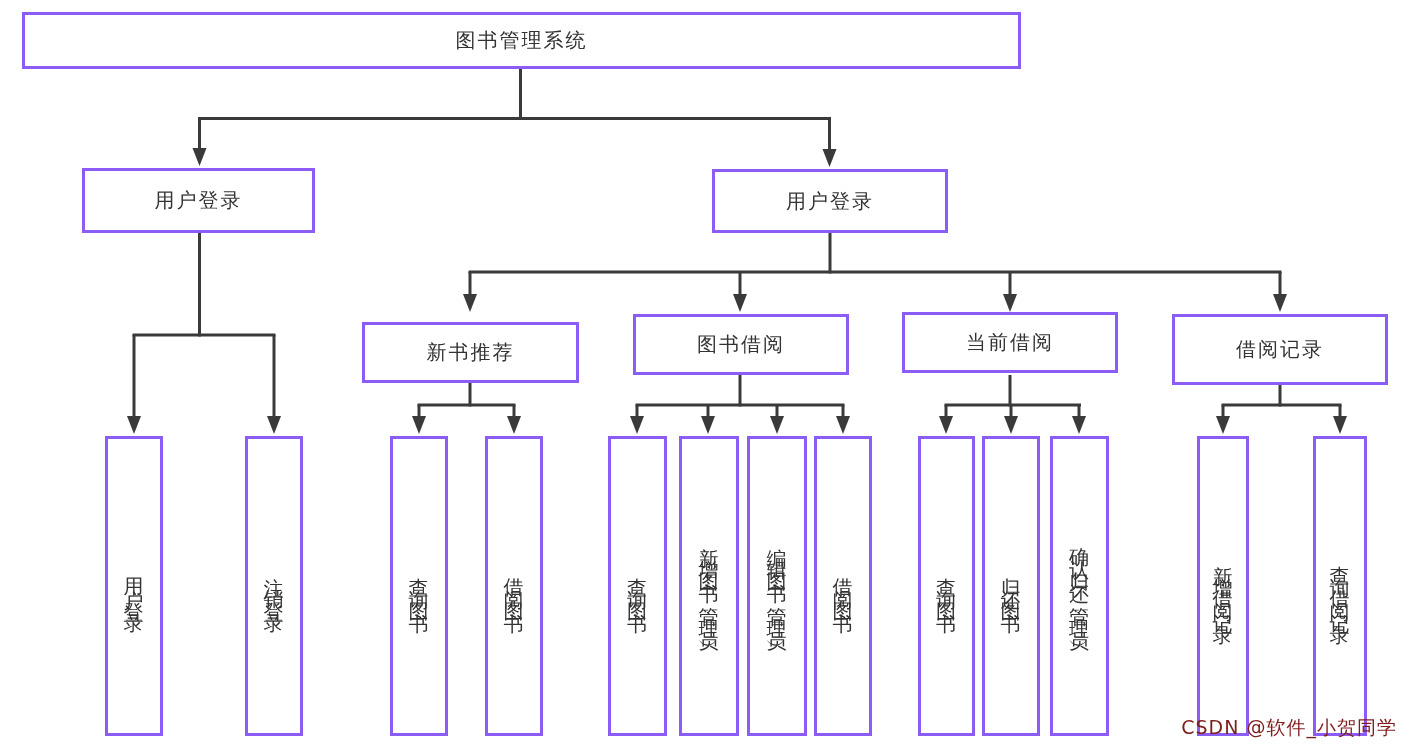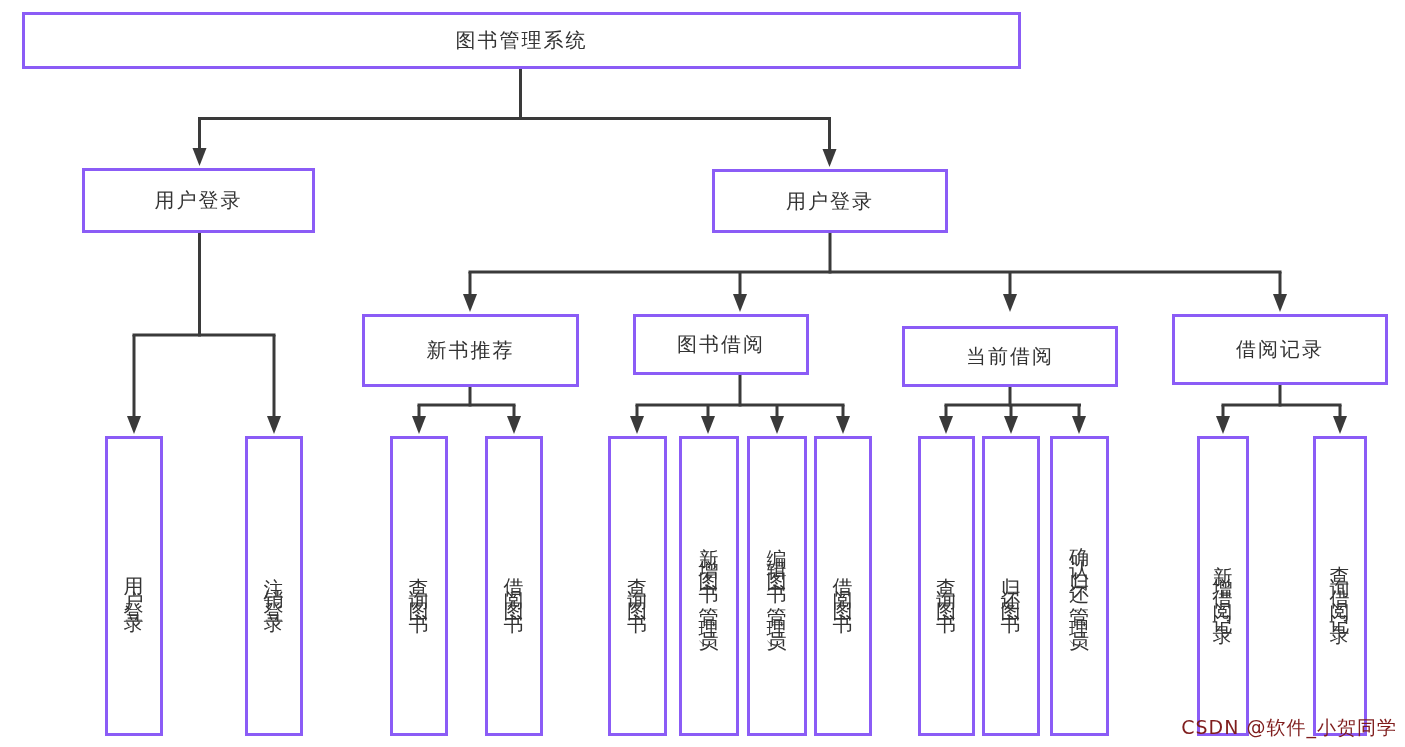--- a/index.html
+++ b/index.html
@@ -92,23 +92,23 @@
     <polygon points="1223,434 1216,416 1230,416"></polygon>
     <line x1="1340" y1="405" x2="1340" y2="419"></line>
     <polygon points="1340,434 1333,416 1347,416"></polygon>
   </svg>
 
   <div class="box" style="left:22px;top:12px;width:999px;height:57px">图书管理系统</div>
 
   <div class="box" style="left:82px;top:168px;width:233px;height:65px">用户登录</div>
   <div class="box" style="left:712px;top:169px;width:236px;height:64px">用户登录</div>
 
-  <div class="box" style="left:362px;top:314px;width:217px;height:73px">新书推荐</div>
-  <div class="box" style="left:633px;top:314px;width:176px;height:61px">图书借阅</div>
-  <div class="box" style="left:902px;top:326px;width:216px;height:61px">当前借阅</div>
+  <div class="box" style="left:362px;top:322px;width:217px;height:61px">新书推荐</div>
+  <div class="box" style="left:633px;top:314px;width:216px;height:61px">图书借阅</div>
+  <div class="box" style="left:902px;top:312px;width:216px;height:61px">当前借阅</div>
   <div class="box" style="left:1172px;top:314px;width:216px;height:71px">借阅记录</div>
 
   <div class="box box-v" style="left:105px;top:436px;width:58px;height:300px">用户登录</div>
   <div class="box box-v" style="left:245px;top:436px;width:58px;height:300px">注销登录</div>
 
   <div class="box box-v" style="left:390px;top:436px;width:58px;height:300px">查询图书</div>
   <div class="box box-v" style="left:485px;top:436px;width:58px;height:300px">借阅图书</div>
 
   <div class="box box-v" style="left:608px;top:436px;width:59px;height:300px">查询图书</div>
   <div class="box box-v" style="left:679px;top:436px;width:60px;height:300px">新增图书（管理员）</div>

